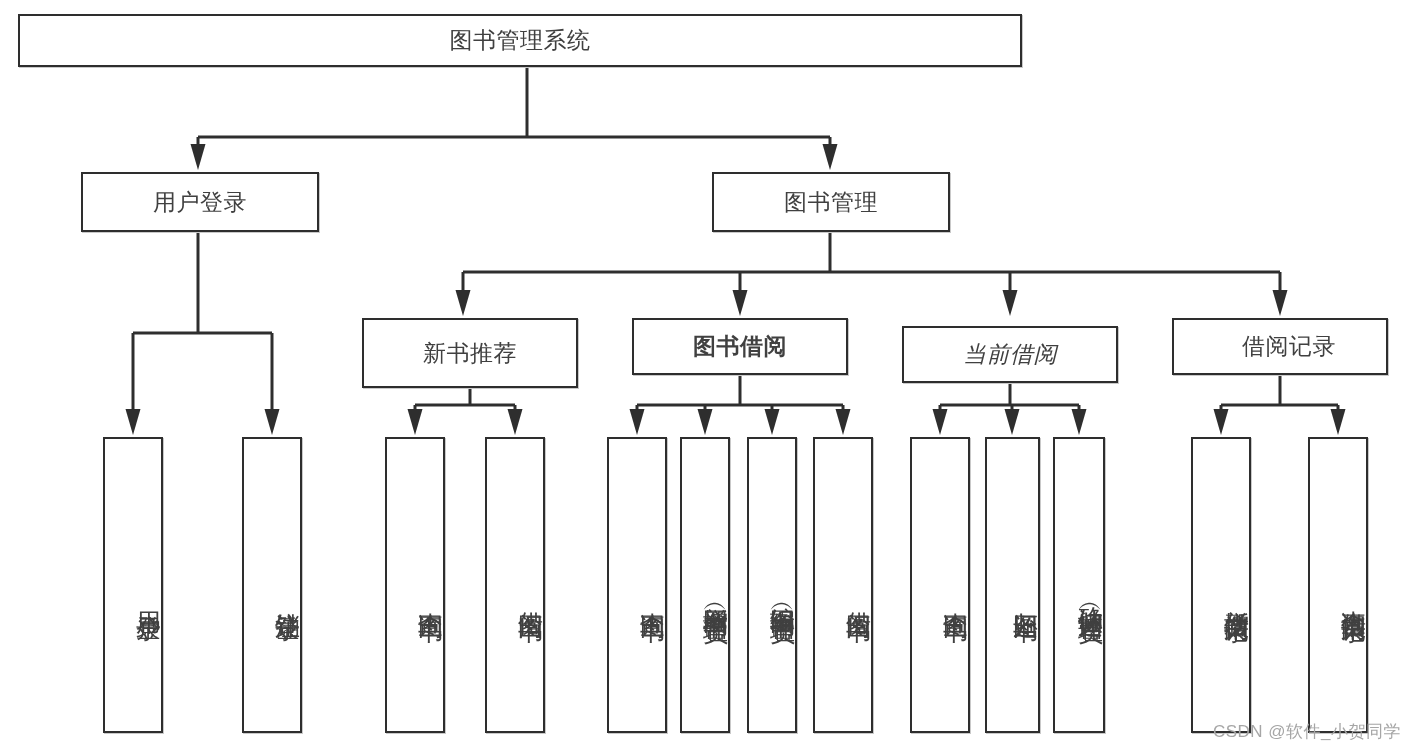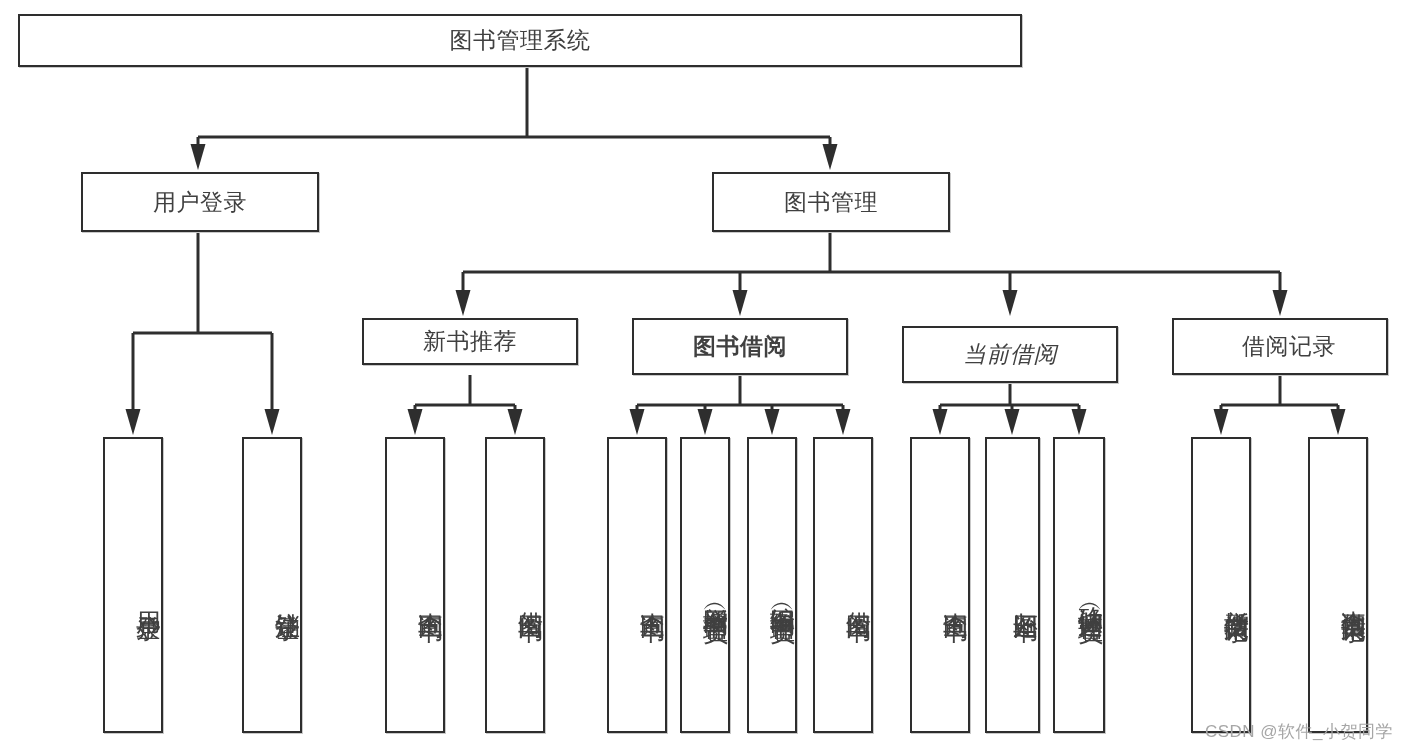--- a/index.html
+++ b/index.html
@@ -50,21 +50,21 @@
     justify-content: center;
     line-height: 1.02;
   }
   .node.vert .nlabel {
     writing-mode: vertical-rl;
     text-orientation: upright;
     display: block;
   }
   #watermark {
     position: absolute;
-    right: 12px;
+    right: 4px;
     bottom: 4px;
     font-size: 17px;
     color: #a6a6a6;
     white-space: nowrap;
     letter-spacing: 0.5px;
   }
 </style>
 </head>
 <body>
 
@@ -128,21 +128,21 @@
   <div id="nodes">
       <div class="node horiz" style="left: 18px; top: 14px; width: 1004px; height: 53px;">
         <span class="nlabel">图书管理系统</span>
       </div>
       <div class="node horiz" style="left: 81px; top: 172px; width: 238px; height: 60px;">
         <span class="nlabel">用户登录</span>
       </div>
       <div class="node horiz" style="left: 712px; top: 172px; width: 238px; height: 60px;">
         <span class="nlabel">图书管理</span>
       </div>
-      <div class="node horiz" style="left: 362px; top: 318px; width: 216px; height: 47px;">
+      <div class="node horiz" style="left: 362px; top: 318px; width: 216px; height: 70px;">
         <span class="nlabel">新书推荐</span>
       </div>
       <div class="node horiz" style="left: 632px; top: 318px; width: 216px; height: 57px; font-weight: bold;">
         <span class="nlabel">图书借阅</span>
       </div>
       <div class="node horiz" style="left: 902px; top: 326px; width: 216px; height: 57px; font-style: italic;">
         <span class="nlabel">当前借阅</span>
       </div>
       <div class="node horiz" style="left: 1172px; top: 318px; width: 216px; height: 57px; padding-left: 18px;">
         <span class="nlabel">借阅记录</span>

